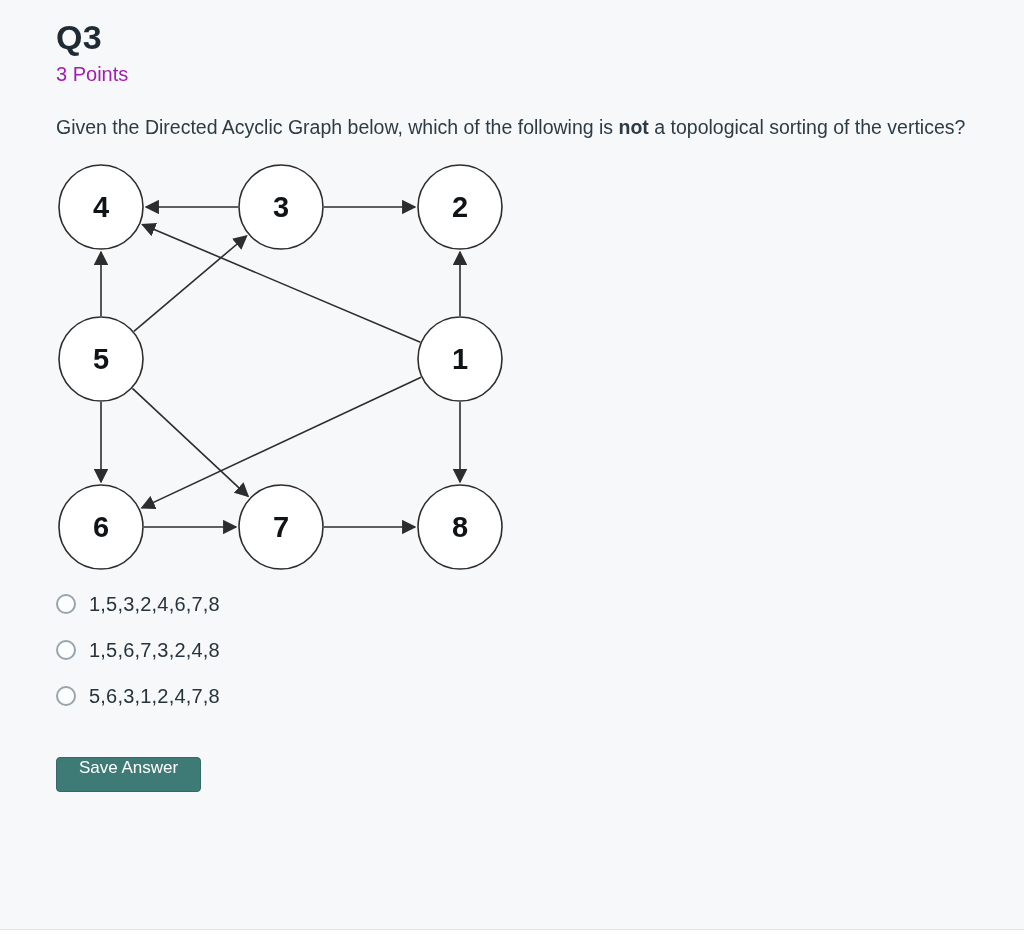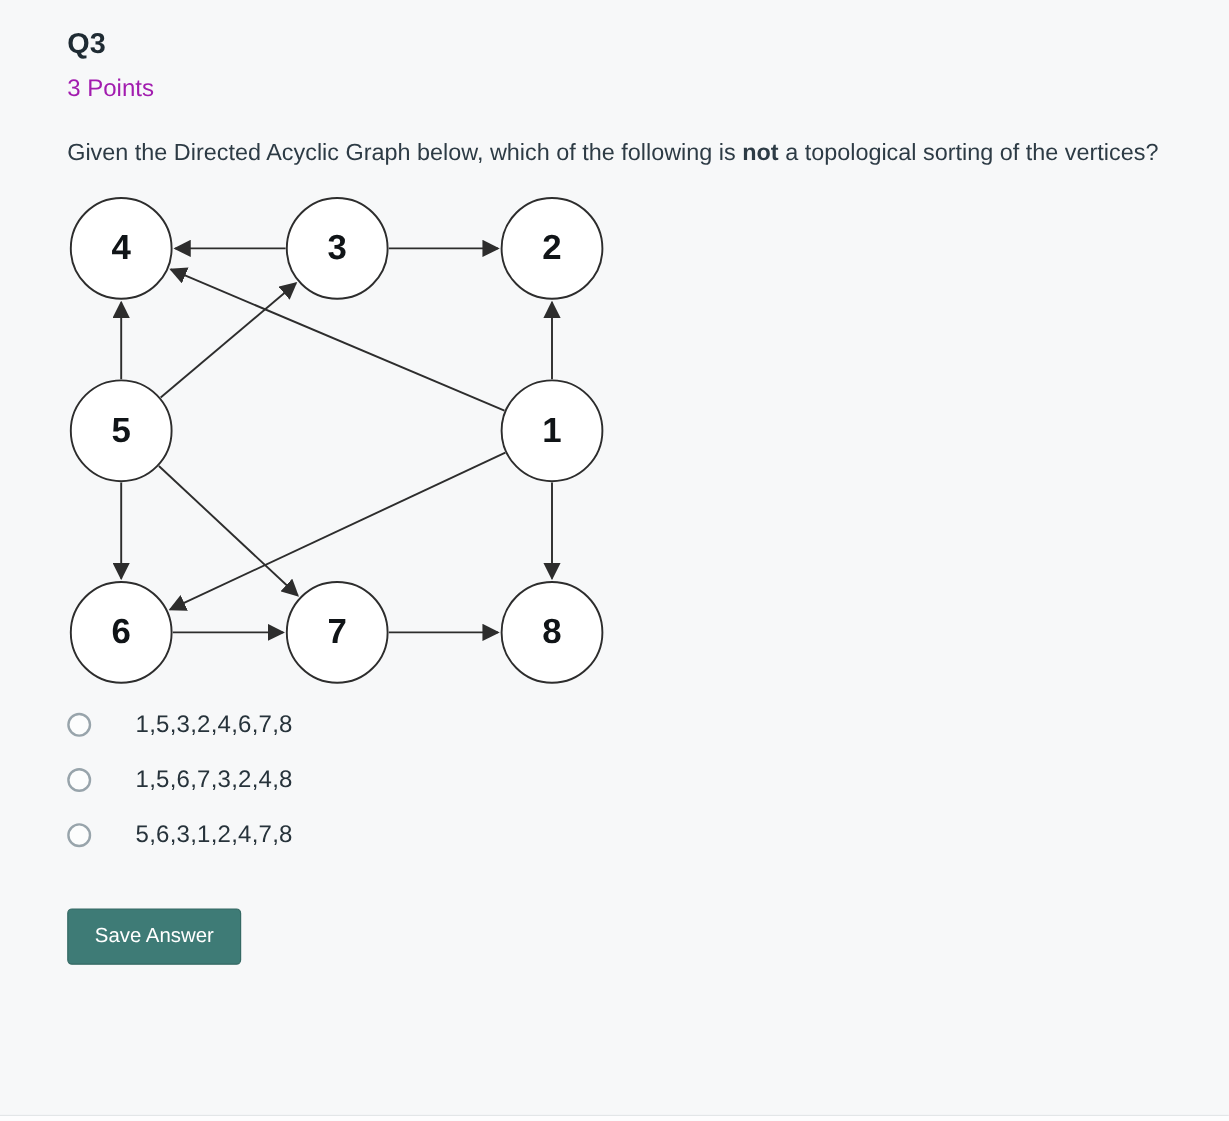--- a/index.html
+++ b/index.html
@@ -9,21 +9,21 @@
     height: 934px;
     background: #f7f8f9;
     font-family: "Liberation Sans", sans-serif;
     color: #2d3b45;
     overflow: hidden;
     position: relative;
   }
   .container { padding: 18px 56px 0 56px; }
 
   .q-title {
-    font-size: 24px;
+    font-size: 34px;
     font-weight: 700;
     line-height: 38px;
     color: #1f2b33;
     margin: 0;
     letter-spacing: 0.2px;
   }
   .q-points {
     font-size: 20px;
     line-height: 28px;
     color: #a21caf;
@@ -43,21 +43,20 @@
     margin-top: 12px;
     margin-left: -13px;
   }
 
   .options { margin-top: 2px; }
   .option-row {
     display: flex;
     align-items: center;
     height: 46px;
     cursor: pointer;
-    gap: 24px;
   }
   .radio {
     width: 20px;
     height: 20px;
     min-width: 20px;
     border-radius: 50%;
     border: 2.5px solid #98a4ab;
     background: #fcfdfd;
     margin-right: 13px;
   }
@@ -67,21 +66,21 @@
     letter-spacing: 0.2px;
   }
 
   .save-btn {
     margin-top: 38px;
     display: inline-block;
     background: #3e7b76;
     color: #ffffff;
     font-family: "Liberation Sans", sans-serif;
     font-size: 17px;
-    padding: 12px 22px 13px 22px;
+    padding: 0 22px 13px 22px;
     border: 1px solid #356964;
     border-radius: 4px;
     cursor: pointer;
   }
 
   .footer-strip {
     position: absolute;
     left: 0;
     bottom: 0;
     width: 100%;

